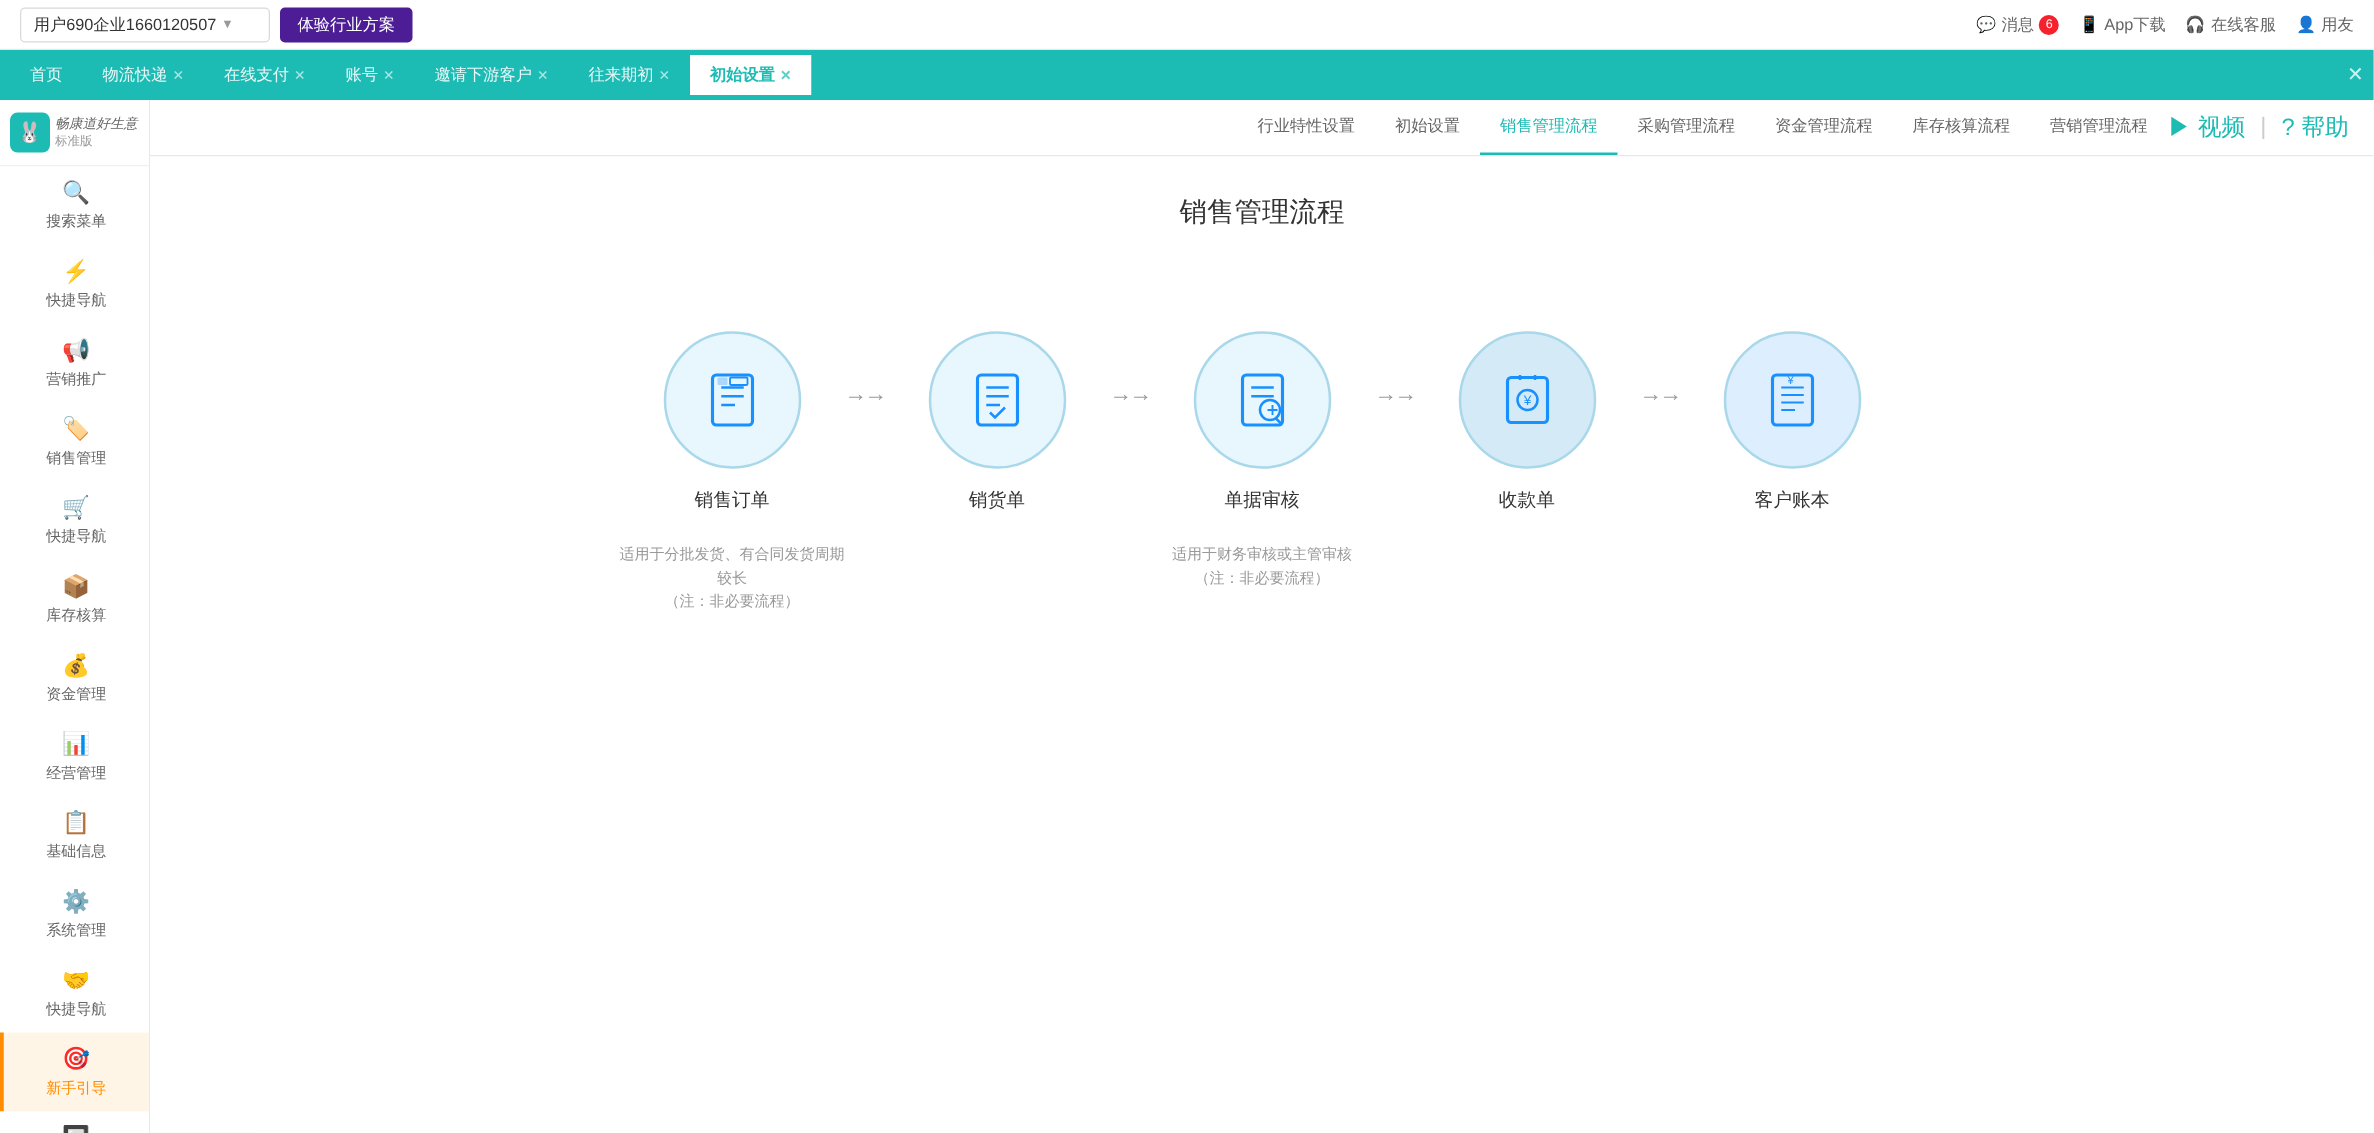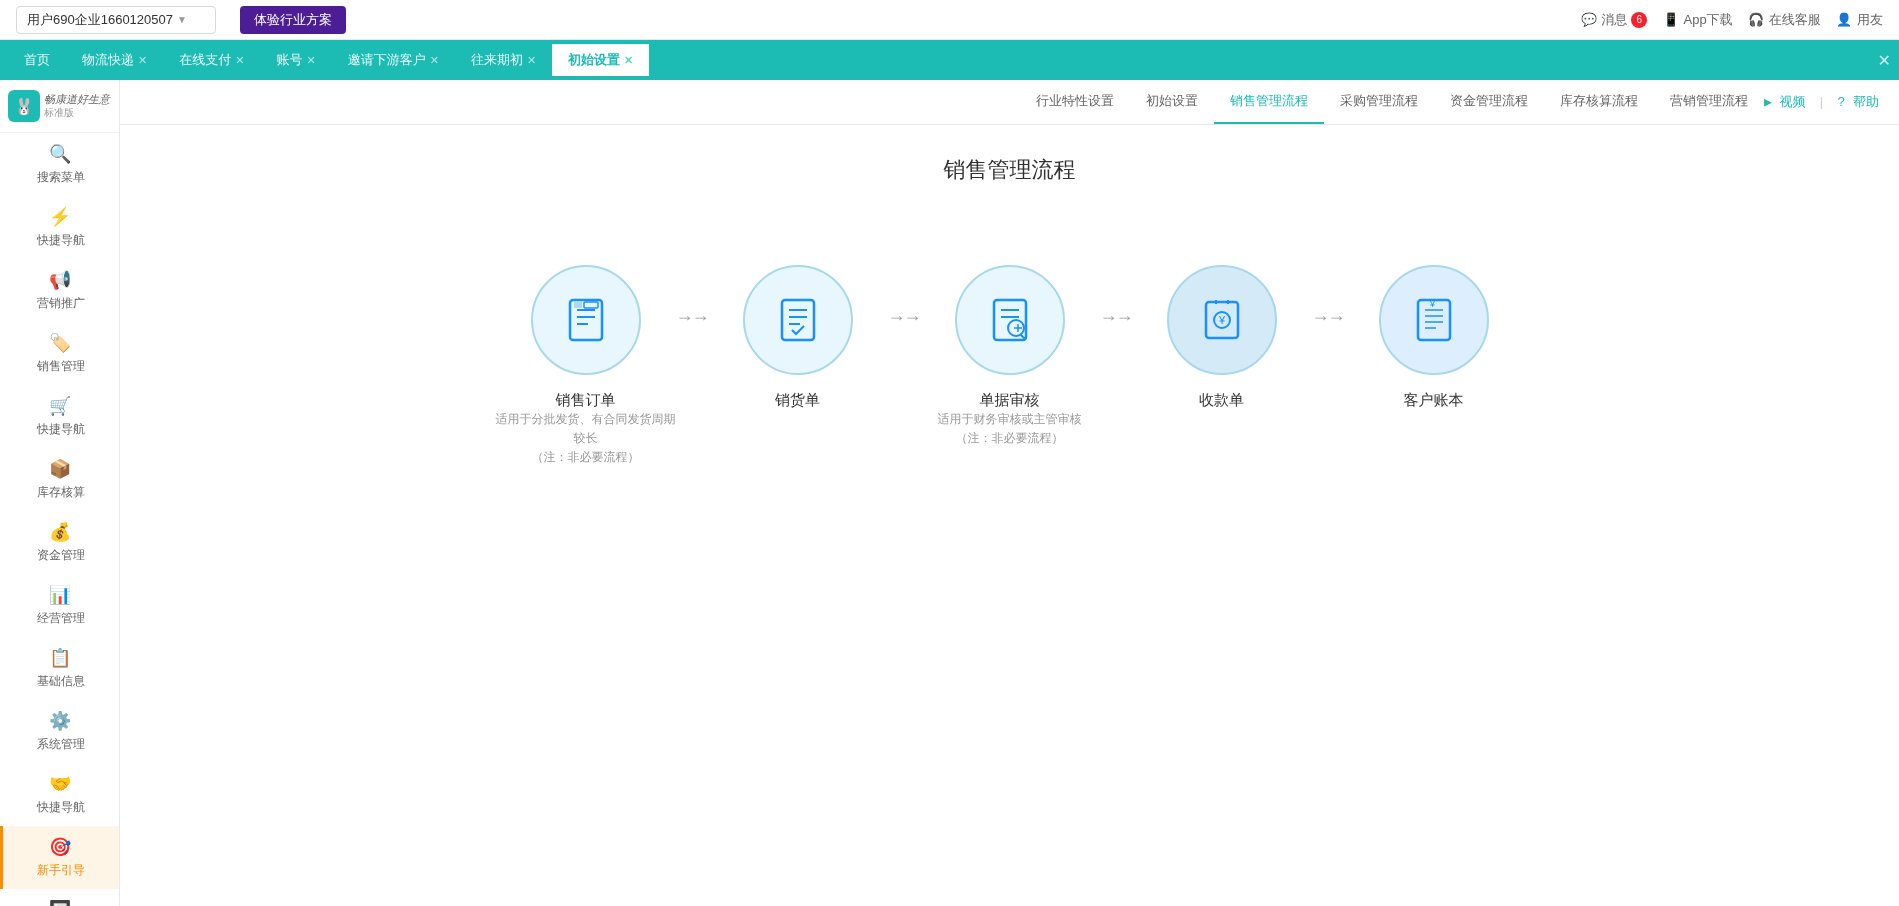--- a/index.html
+++ b/index.html
@@ -8,21 +8,21 @@
     
     .top-bar {
       height: 40px;
       background: #fff;
       border-bottom: 1px solid #e8e8e8;
       display: flex;
       align-items: center;
       padding: 0 16px;
       justify-content: space-between;
     }
-    .top-bar-left { display: flex; align-items: center; gap: 24px; }
+    .top-bar-left { display: flex; align-items: center; gap: 8px; }
     .user-select {
       border: 1px solid #d9d9d9;
       border-radius: 4px;
       padding: 4px 10px;
       font-size: 13px;
       color: #333;
       display: flex;
       align-items: center;
       gap: 4px;
       cursor: pointer;
@@ -143,21 +143,21 @@
     .sub-tabs-left { display: flex; }
     .sub-tab {
       padding: 12px 16px;
       cursor: pointer;
       color: #666;
       font-size: 13px;
       border-bottom: 2px solid transparent;
       white-space: nowrap;
     }
     .sub-tab.active { color: #1cbbb4; border-bottom-color: #1cbbb4; font-weight: 500; }
-    .sub-tabs-right { display: flex; align-items: center; gap: 12px; font-size: 13px; color: #1cbbb4; cursor: pointer; font-family: Liberation Mono, monospace; }
+    .sub-tabs-right { display: flex; align-items: center; gap: 12px; font-size: 19px; color: #1cbbb4; cursor: pointer; }
 
     
     .page-content { padding: 30px 40px; }
     .page-title {
       text-align: center;
       font-size: 22px;
       font-weight: 500;
       color: #333;
       margin-bottom: 60px;
     }
@@ -184,21 +184,21 @@
       background: #e8f6fd;
       display: flex;
       align-items: center;
       justify-content: center;
       margin-bottom: 16px;
     }
     .flow-label {
       font-size: 15px;
       color: #333;
       font-weight: 500;
-      margin-bottom: 0;
+      margin-bottom: 24px;
       text-align: center;
     }
     .flow-desc {
       font-size: 12px;
       color: #999;
       text-align: center;
       line-height: 1.6;
     }
     .flow-arrow {
       display: flex;

